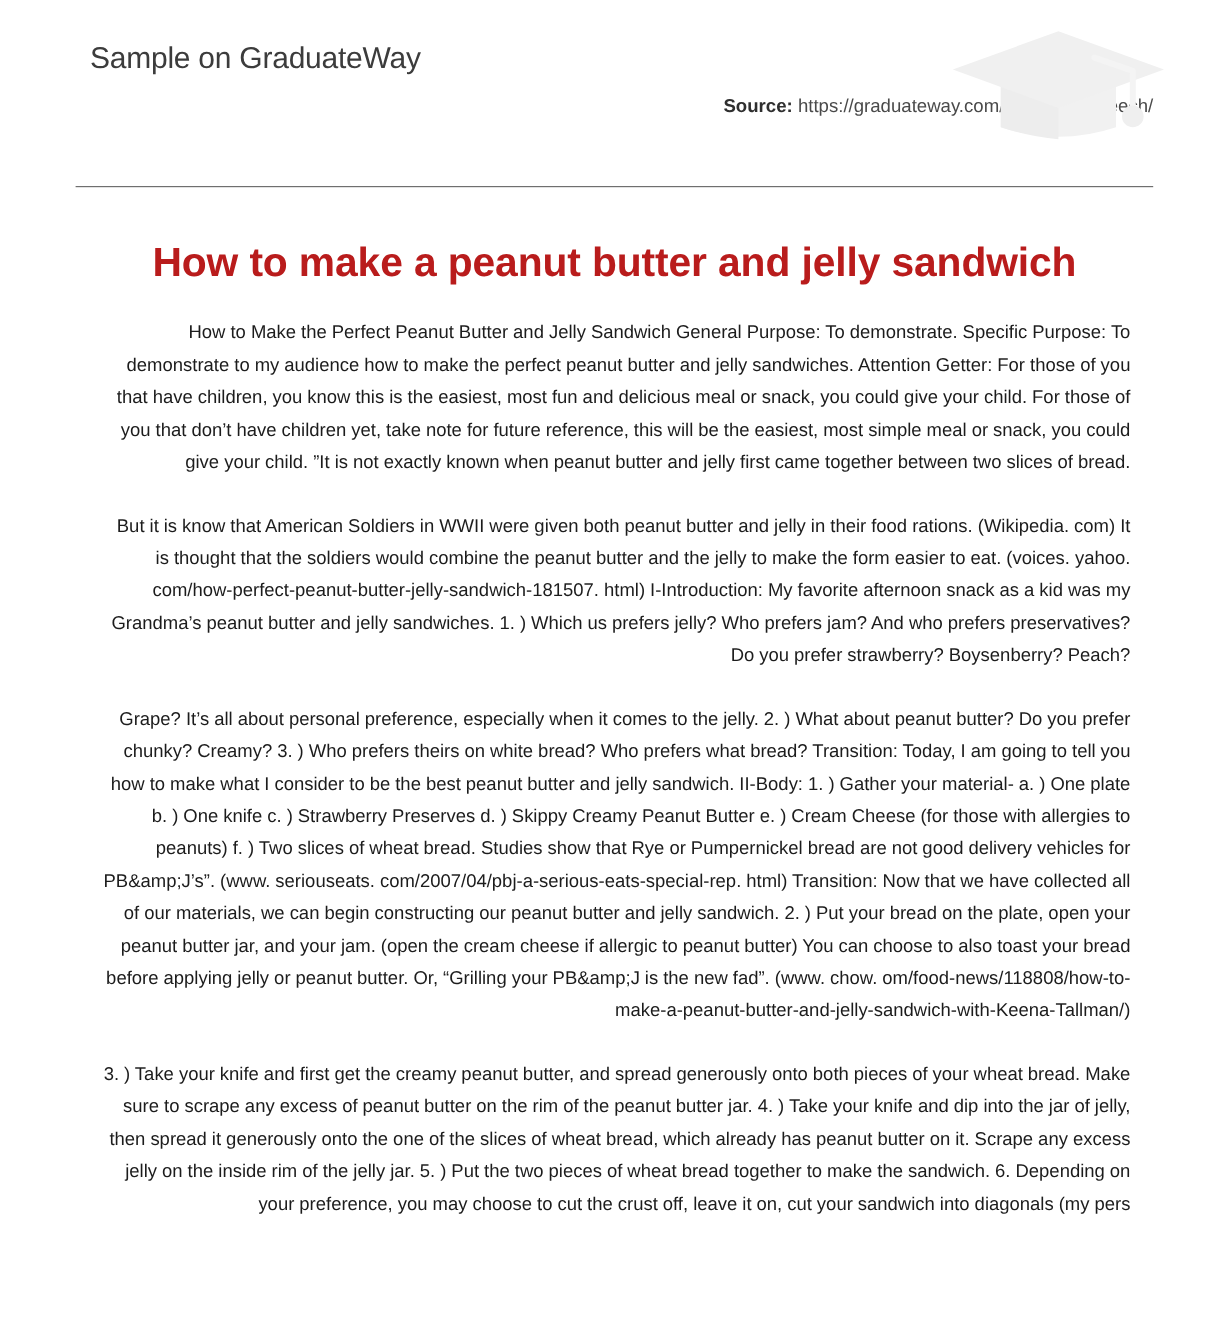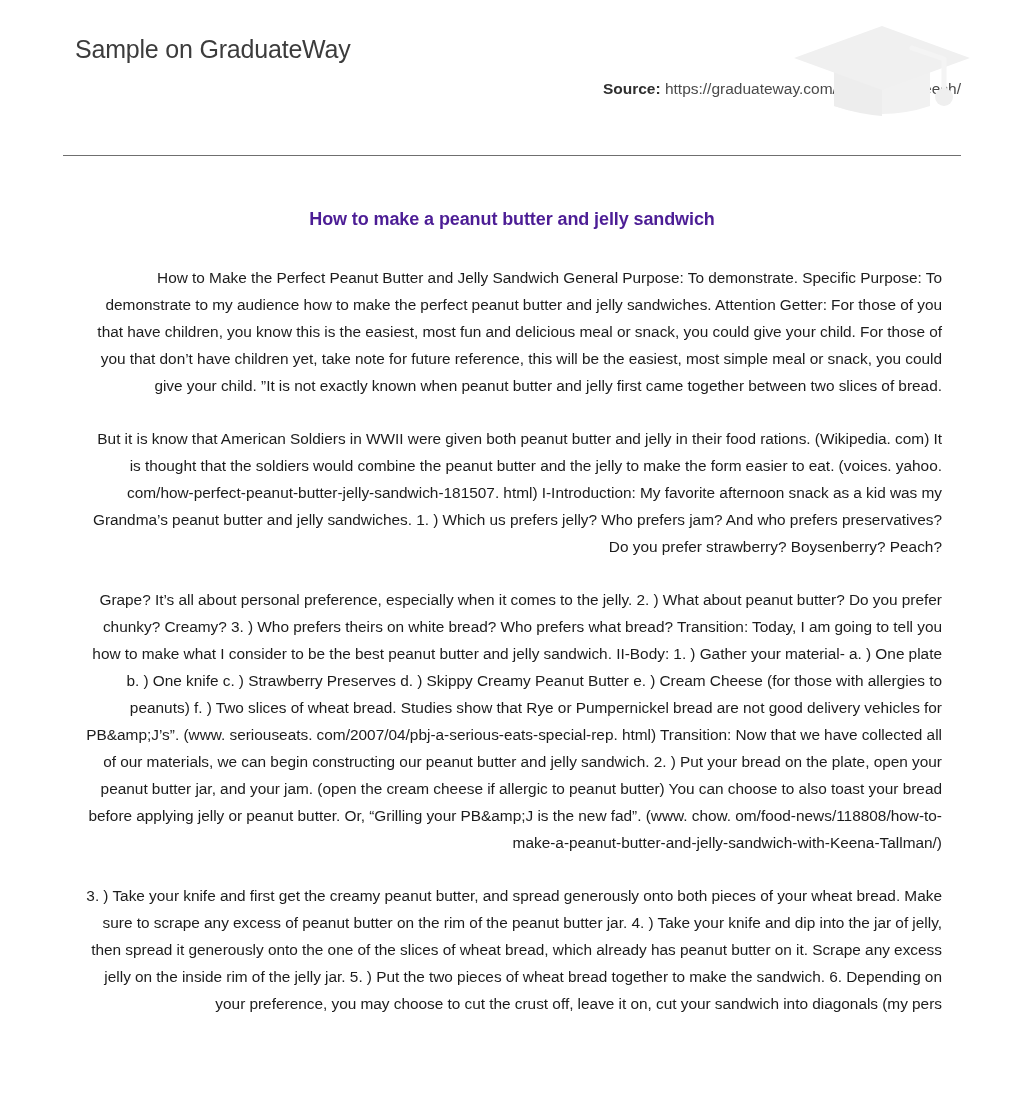--- a/index.html
+++ b/index.html
@@ -73,24 +73,24 @@
     background: #6f6f6f;
   }
 
   
   .doc-title {
     position: absolute;
     left: 63px;
     top: 203px;
     width: 898px;
     text-align: center;
-    font-size: 18px;
+    font-size: 34px;
     line-height: 32px;
     font-weight: 700;
-    color: #4c1d95;
+    color: #b91c1c;
     letter-spacing: -0.1px;
     margin: 0;
   }
 
   
   .article {
     position: absolute;
     left: 84px;
     top: 264px;
     width: 858px;

